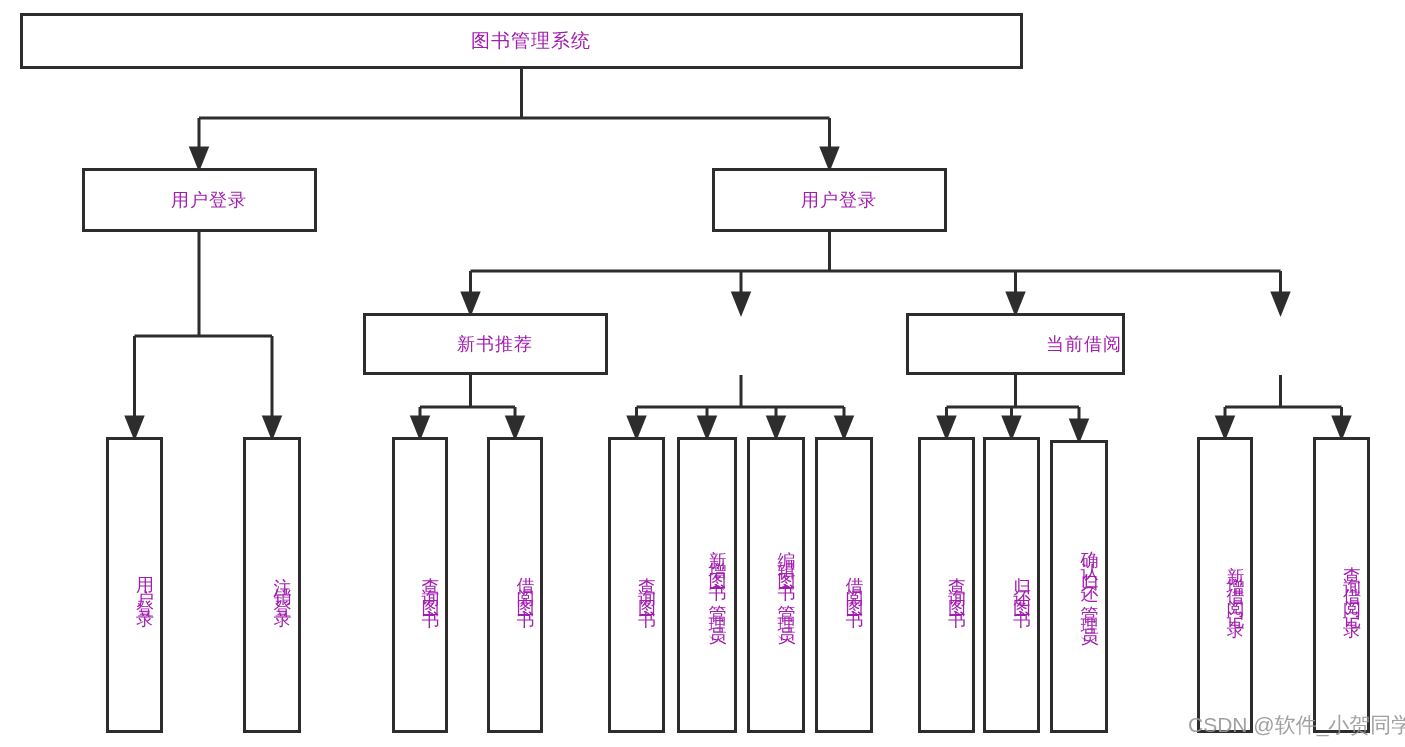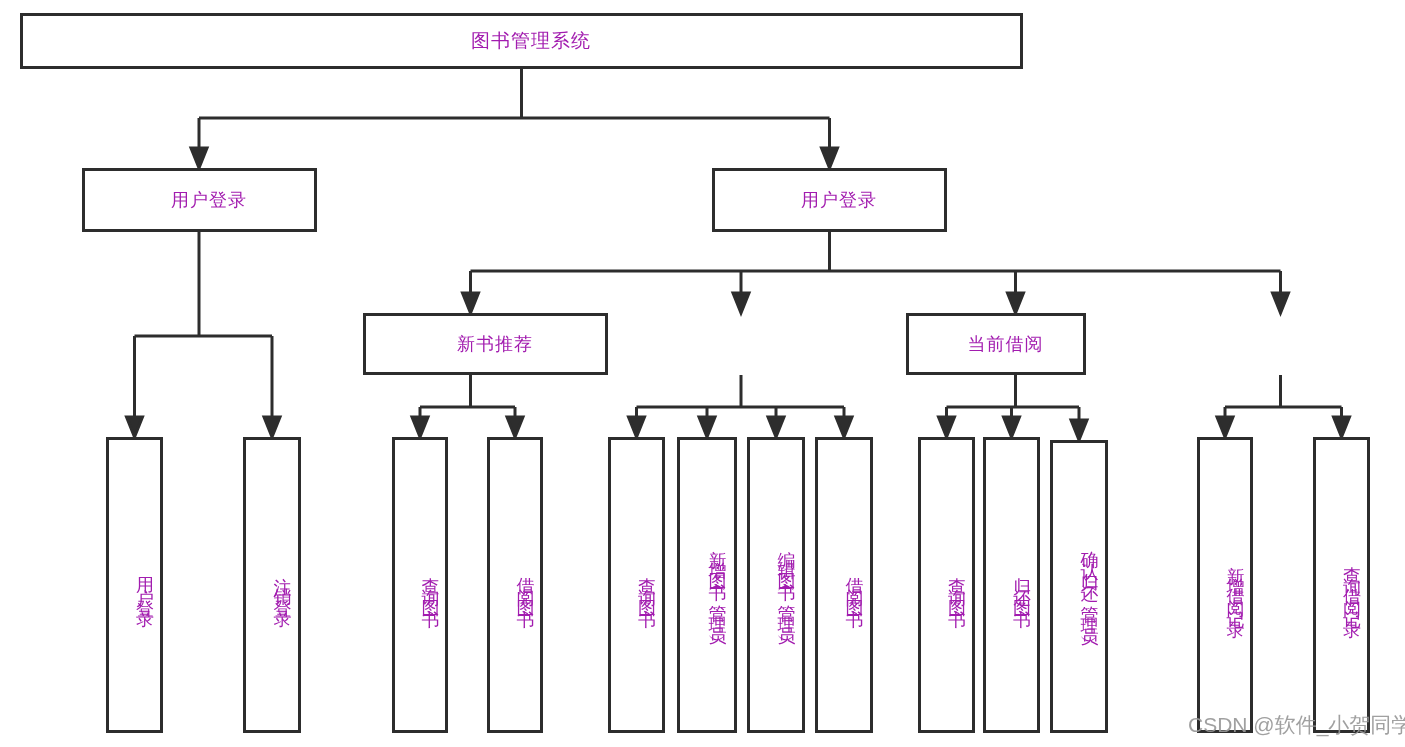--- a/index.html
+++ b/index.html
@@ -28,21 +28,21 @@
     letter-spacing:11px;
     font-size:18px;
     line-height:1.1;
   }
   
   #n-root          { left:20px;   top:13px;  width:1003px; height:56px; }
   #n-user-login    { left:82px;   top:168px; width:235px;  height:64px; }
   #n-book-mgmt     { left:712px;  top:168px; width:235px;  height:64px; }
   #n-new-book-rec  { left:363px;  top:313px; width:245px;  height:62px; }
   #n-book-borrow   { left:631px;  top:313px; width:220px;  height:62px; }
-  #n-current-borrow{ left:906px;  top:313px; width:180px;  height:62px; }
+  #n-current-borrow{ left:906px;  top:313px; width:219px;  height:62px;justify-content:flex-end; }
   #n-borrow-records{ left:1173px; top:313px; width:215px;  height:62px; }
   
   #l-user-login    { left:106px;  top:437px; width:57px; height:296px; }
   #l-logout        { left:243px;  top:437px; width:58px; height:296px; }
   #l-query1        { left:392px;  top:437px; width:56px; height:296px; }
   #l-borrow1       { left:487px;  top:437px; width:56px; height:296px; }
   #l-query2        { left:608px;  top:437px; width:57px; height:296px; }
   #l-add-books     { left:677px;  top:437px; width:60px; height:296px; }
   #l-edit-books    { left:747px;  top:437px; width:58px; height:296px; }
   #l-borrow2       { left:815px;  top:437px; width:58px; height:296px; }

